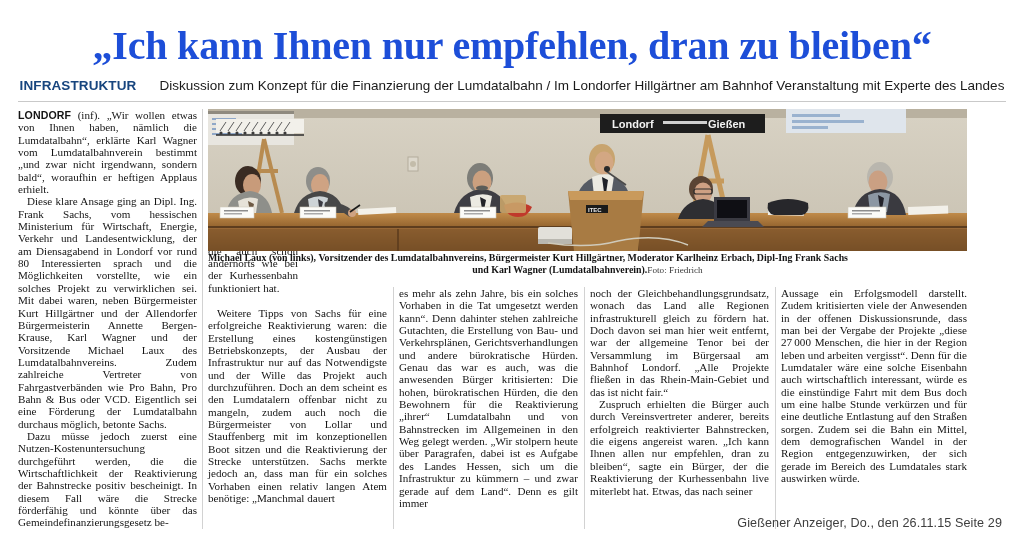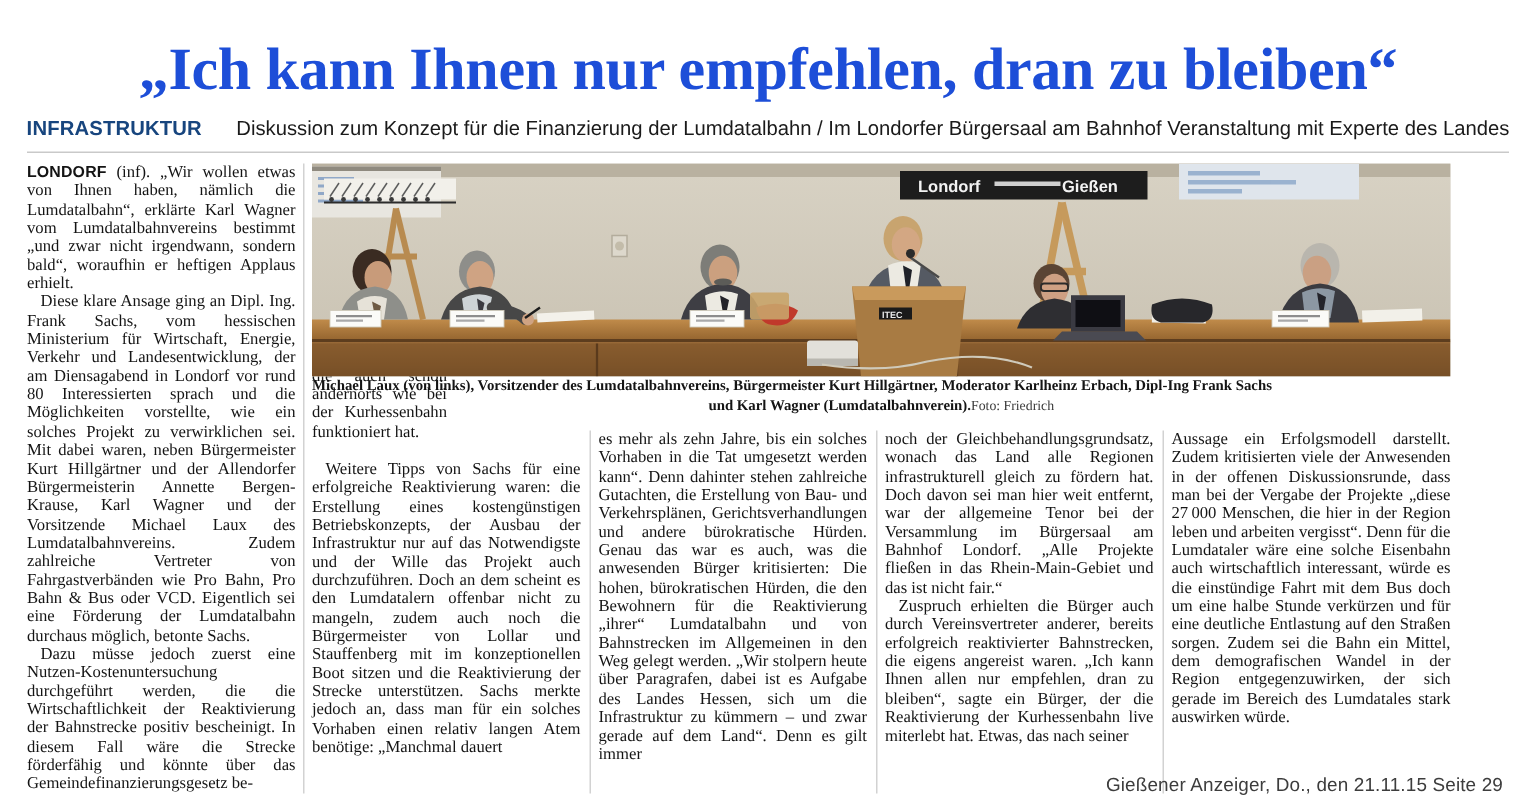--- a/index.html
+++ b/index.html
@@ -167,34 +167,34 @@
 </style>
 </head>
 <body>
 
 <div class="page">
 
   <h1 class="headline">„Ich kann Ihnen nur empfehlen, dran zu bleiben“</h1>
 
   <div class="kicker-row">
     <span class="kicker-label">INFRASTRUKTUR</span>
-    <span class="kicker-text">Diskussion zum Konzept für die Finanzierung der Lumdatalbahn / Im Londorfer Bürgersaal am Bahnhof Veranstaltung mit Experte des Landes</span>
+    <span class="kicker-text">Diskussion zum Konzept für die Finanzierung der Lumdatalbahn / Im Londorfer Hillgärtner am Bahnhof Veranstaltung mit Experte des Landes</span>
   </div>
 
   <div class="head-rule"></div>
 
   <div class="body-area">
 
     <div class="col-sep" style="left:184px; height:420px;"></div>
     <div class="col-sep" style="left:375px; top:178px; height:242px;"></div>
     <div class="col-sep" style="left:566px; top:178px; height:242px;"></div>
     <div class="col-sep" style="left:757px; top:178px; height:242px;"></div>
 
     <div class="col col-1">
-      <p class="first"><span class="lead-in">LONDORF</span> <span>(inf). „Wir wollen etwas von Ihnen haben, nämlich die Lumdatalbahn“, erklärte Karl Wagner vom Lumdatalbahnvereins bestimmt „und zwar nicht irgendwann, sondern bald“, woraufhin er heftigen Applaus erhielt.</span></p>
+      <p class="first"><span class="lead-in">LONDORF</span> <span>(inf). „Wir wollen etwas von Ihnen haben, nämlich die Lumdatalbahn“, erklärte Karl Wagner vom Lumdatalbahnverein bestimmt „und zwar nicht irgendwann, sondern bald“, woraufhin er heftigen Applaus erhielt.</span></p>
       <p>Diese klare Ansage ging an Dipl. Ing. Frank Sachs, vom hessischen Ministerium für Wirtschaft, Energie, Verkehr und Landesentwicklung, der am Diensagabend in Londorf vor rund 80 Interessierten sprach und die Möglichkeiten vorstellte, wie ein solches Projekt zu verwirklichen sei. Mit dabei waren, neben Bürgermeister Kurt Hillgärtner und der Allendorfer Bürgermeisterin Annette Bergen-Krause, Karl Wagner und der Vorsitzende Michael Laux des Lumdatalbahnvereins. Zudem zahlreiche Vertreter von Fahrgastverbänden wie Pro Bahn, Pro Bahn &amp; Bus oder VCD. Eigentlich sei eine Förderung der Lumdatalbahn durchaus möglich, betonte Sachs.</p>
       <p>Dazu müsse jedoch zuerst eine Nutzen-Kostenuntersuchung durchgeführt werden, die die Wirtschaftlichkeit der Reaktivierung der Bahnstrecke positiv bescheinigt. In diesem Fall wäre die Strecke förderfähig und könnte über das Gemeindefinanzierungsgesetz be-</p>
     </div>
 
     <div class="col col-2">
       <p class="first">zuschusst werden: Und zwar mit mindestens 80 Prozent, die dann das Land tragen würde. Eine Option, die die Reaktivierung der Bahnstrecke in greifbare Nähe rücken würde und die auch schon andernorts wie bei der Kurhessenbahn funktioniert hat.</p>
     </div>
 
     <div class="col col-3">
       <p>Weitere Tipps von Sachs für eine erfolgreiche Reaktivierung waren: die Erstellung eines kostengünstigen Betriebskonzepts, der Ausbau der Infrastruktur nur auf das Notwendigste und der Wille das Projekt auch durchzuführen. Doch an dem scheint es den Lumdatalern offenbar nicht zu mangeln, zudem auch noch die Bürgermeister von Lollar und Stauffenberg mit im konzeptionellen Boot sitzen und die Reaktivierung der Strecke unterstützen. Sachs merkte jedoch an, dass man für ein solches Vorhaben einen relativ langen Atem benötige: „Manchmal dauert</p>
@@ -403,15 +403,15 @@
         <div>Michael Laux (von links), Vorsitzender des Lumdatalbahnvereins, Bürgermeister Kurt Hillgärtner, Moderator Karlheinz Erbach, Dipl-Ing Frank Sachs</div>
         <div class="caption-line2">
           <span>und Karl Wagner (Lumdatalbahnverein).</span>
           <span class="photo-credit">Foto: Friedrich</span>
         </div>
       </div>
     </div>
 
   </div>
 
-  <div class="footer">Gießener Anzeiger, Do., den 21.11.15  Seite 29</div>
+  <div class="footer">Gießener Anzeiger, Do., den 26.11.15  Seite 29</div>
 
 </div>
 
 </body></html>

